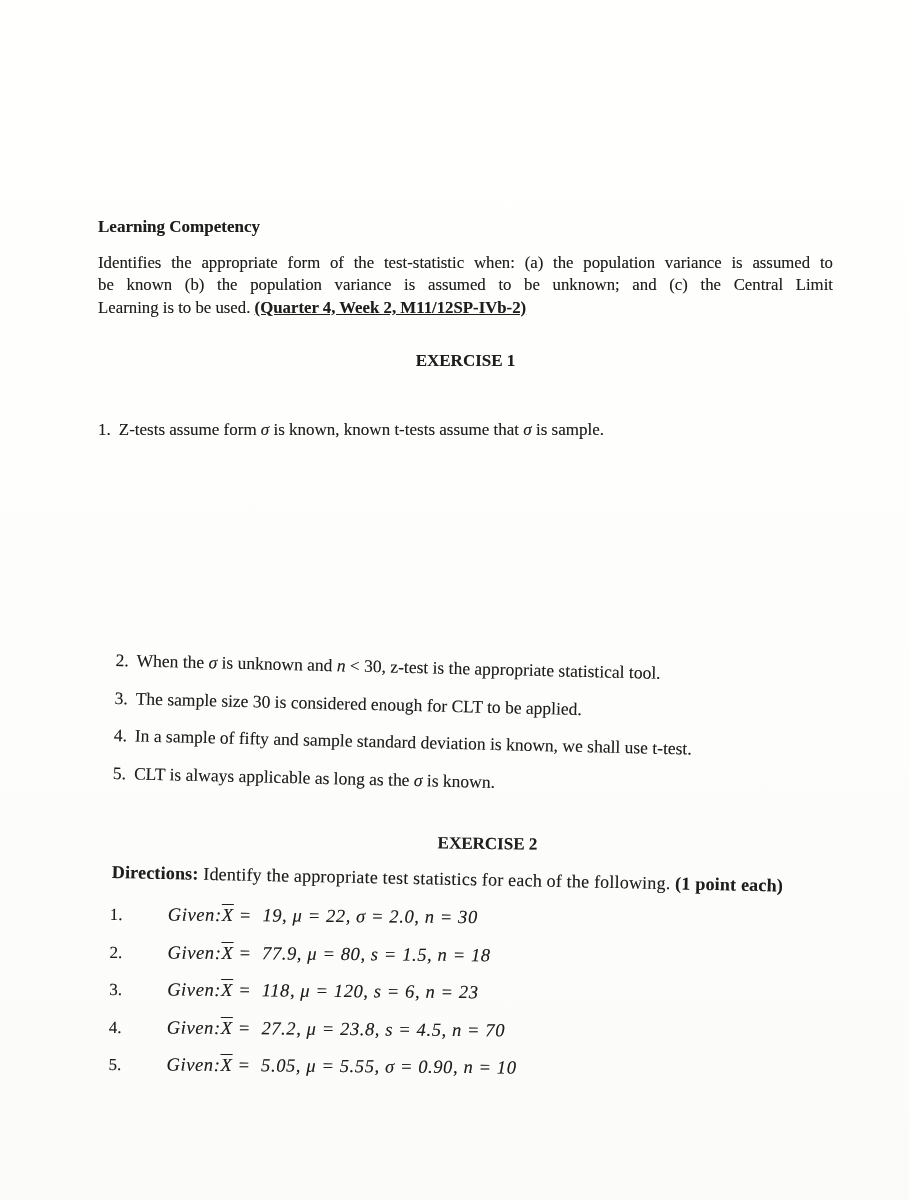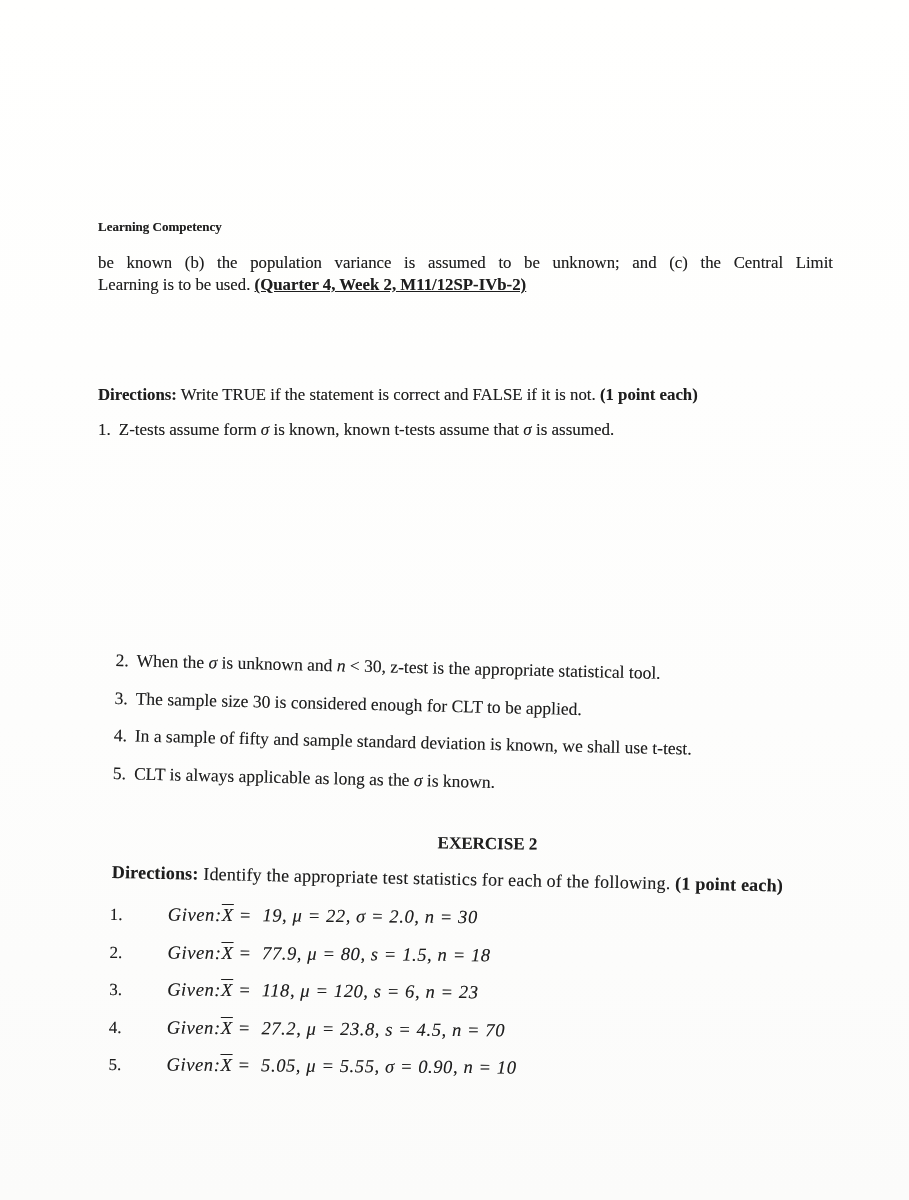--- a/index.html
+++ b/index.html
@@ -10,21 +10,21 @@
     overflow:hidden;
   }
   .page{
     position:relative;width:909px;height:1200px;
     background:linear-gradient(180deg,#fffffe 0%,#fdfdfc 60%,#fbfbfa 100%);
     color:#1e1e1e;
     text-shadow:0 0 0.5px rgba(30,30,30,0.45);
   }
   .comp-heading{
     position:absolute;left:98px;top:216px;margin:0;
-    font-size:13px;font-weight:bold;line-height:22px;
+    font-size:17px;font-weight:bold;line-height:22px;
   }
   .comp-para{
     position:absolute;left:98px;top:252px;width:735px;
     font-size:16.8px;line-height:22.4px;
   }
   .jline{text-align:justify;text-align-last:justify;}
   .lline b{font-weight:bold;text-decoration:underline;}
   .ex-title{
     position:absolute;width:735px;text-align:center;
     font-weight:bold;font-size:17px;
@@ -55,28 +55,29 @@
   .xbar{text-decoration:overline;}
 </style>
 </head>
 <body>
 
 <div class="page">
 
   <h2 class="comp-heading">Learning Competency</h2>
 
   <div class="comp-para">
+    <div class="jline">Identifies the appropriate form of the test-statistic when: (a) the population variance is assumed to</div>
     <div class="jline">be known (b) the population variance is assumed to be unknown; and (c) the Central Limit</div>
     <div class="lline"><span>Learning is to be used. </span><b>(Quarter 4, Week 2, M11/12SP-IVb-2)</b></div>
   </div>
 
+  <div class="ex-title t1">EXERCISE 1</div>
 
-  <div class="directions d1"><b>Directions:</b><span> Write TRUE if the statement is correct and FALSE if it is not. </span><b>(1 point each)</b></div>
 
-  <div class="ex1-item" id="ex1-item1"><span class="inum">1.</span><span>Z-tests assume form </span><span class="mi">σ</span><span> is known, known t-tests assume that </span><span class="mi">σ</span><span> is assumed.</span></div>
+  <div class="ex1-item" id="ex1-item1"><span class="inum">1.</span><span>Z-tests assume form </span><span class="mi">σ</span><span> is known, known t-tests assume that </span><span class="mi">σ</span><span> is sample.</span></div>
 
   <div id="ex1-items">
       <div class="ex1-item"><span class="inum">2.</span><span>When the </span><span class="mi">σ</span><span> is unknown and </span><span class="mi">n</span><span> &lt; 30</span><span>, z-test is the appropriate statistical tool.</span></div>
       <div class="ex1-item"><span class="inum">3.</span><span>The sample size 30 is considered enough for CLT to be applied.</span></div>
       <div class="ex1-item"><span class="inum">4.</span><span>In a sample of fifty and sample standard deviation is known, we shall use t-test.</span></div>
       <div class="ex1-item"><span class="inum">5.</span><span>CLT is always applicable as long as the </span><span class="mi">σ</span><span> is known.</span></div>
     </div>
 
   <div class="ex-title t2">EXERCISE 2</div>
 

